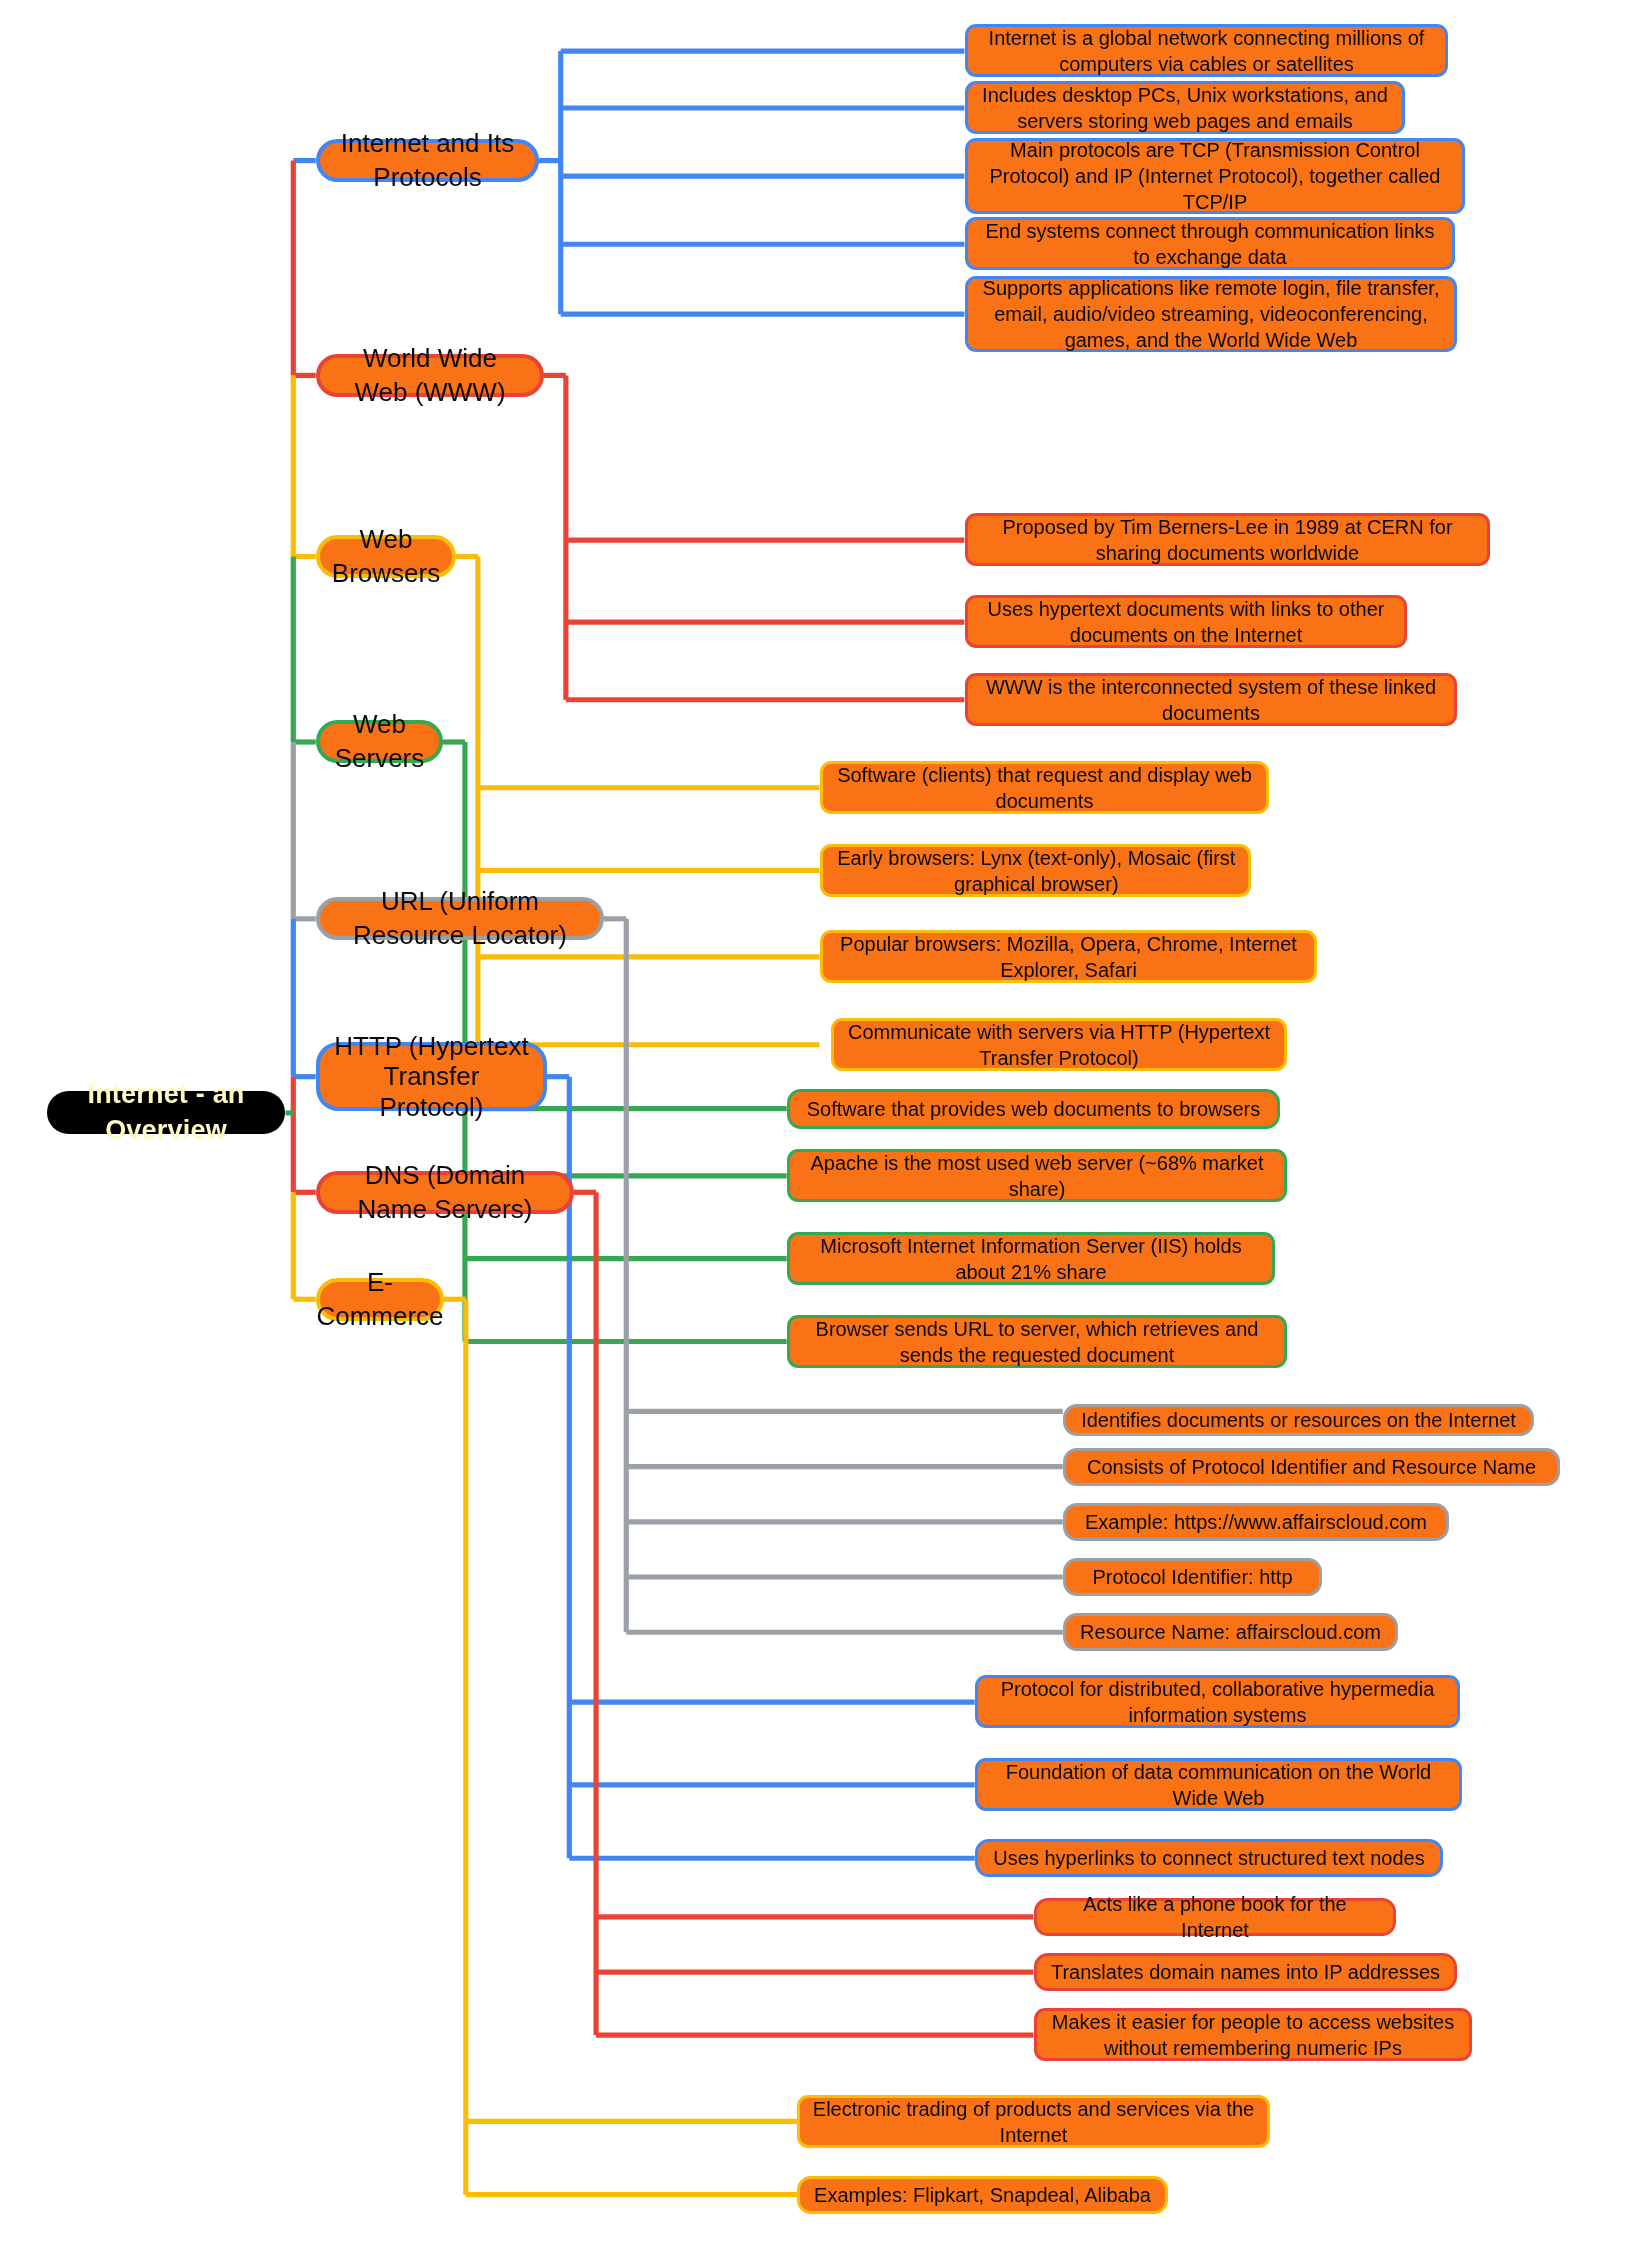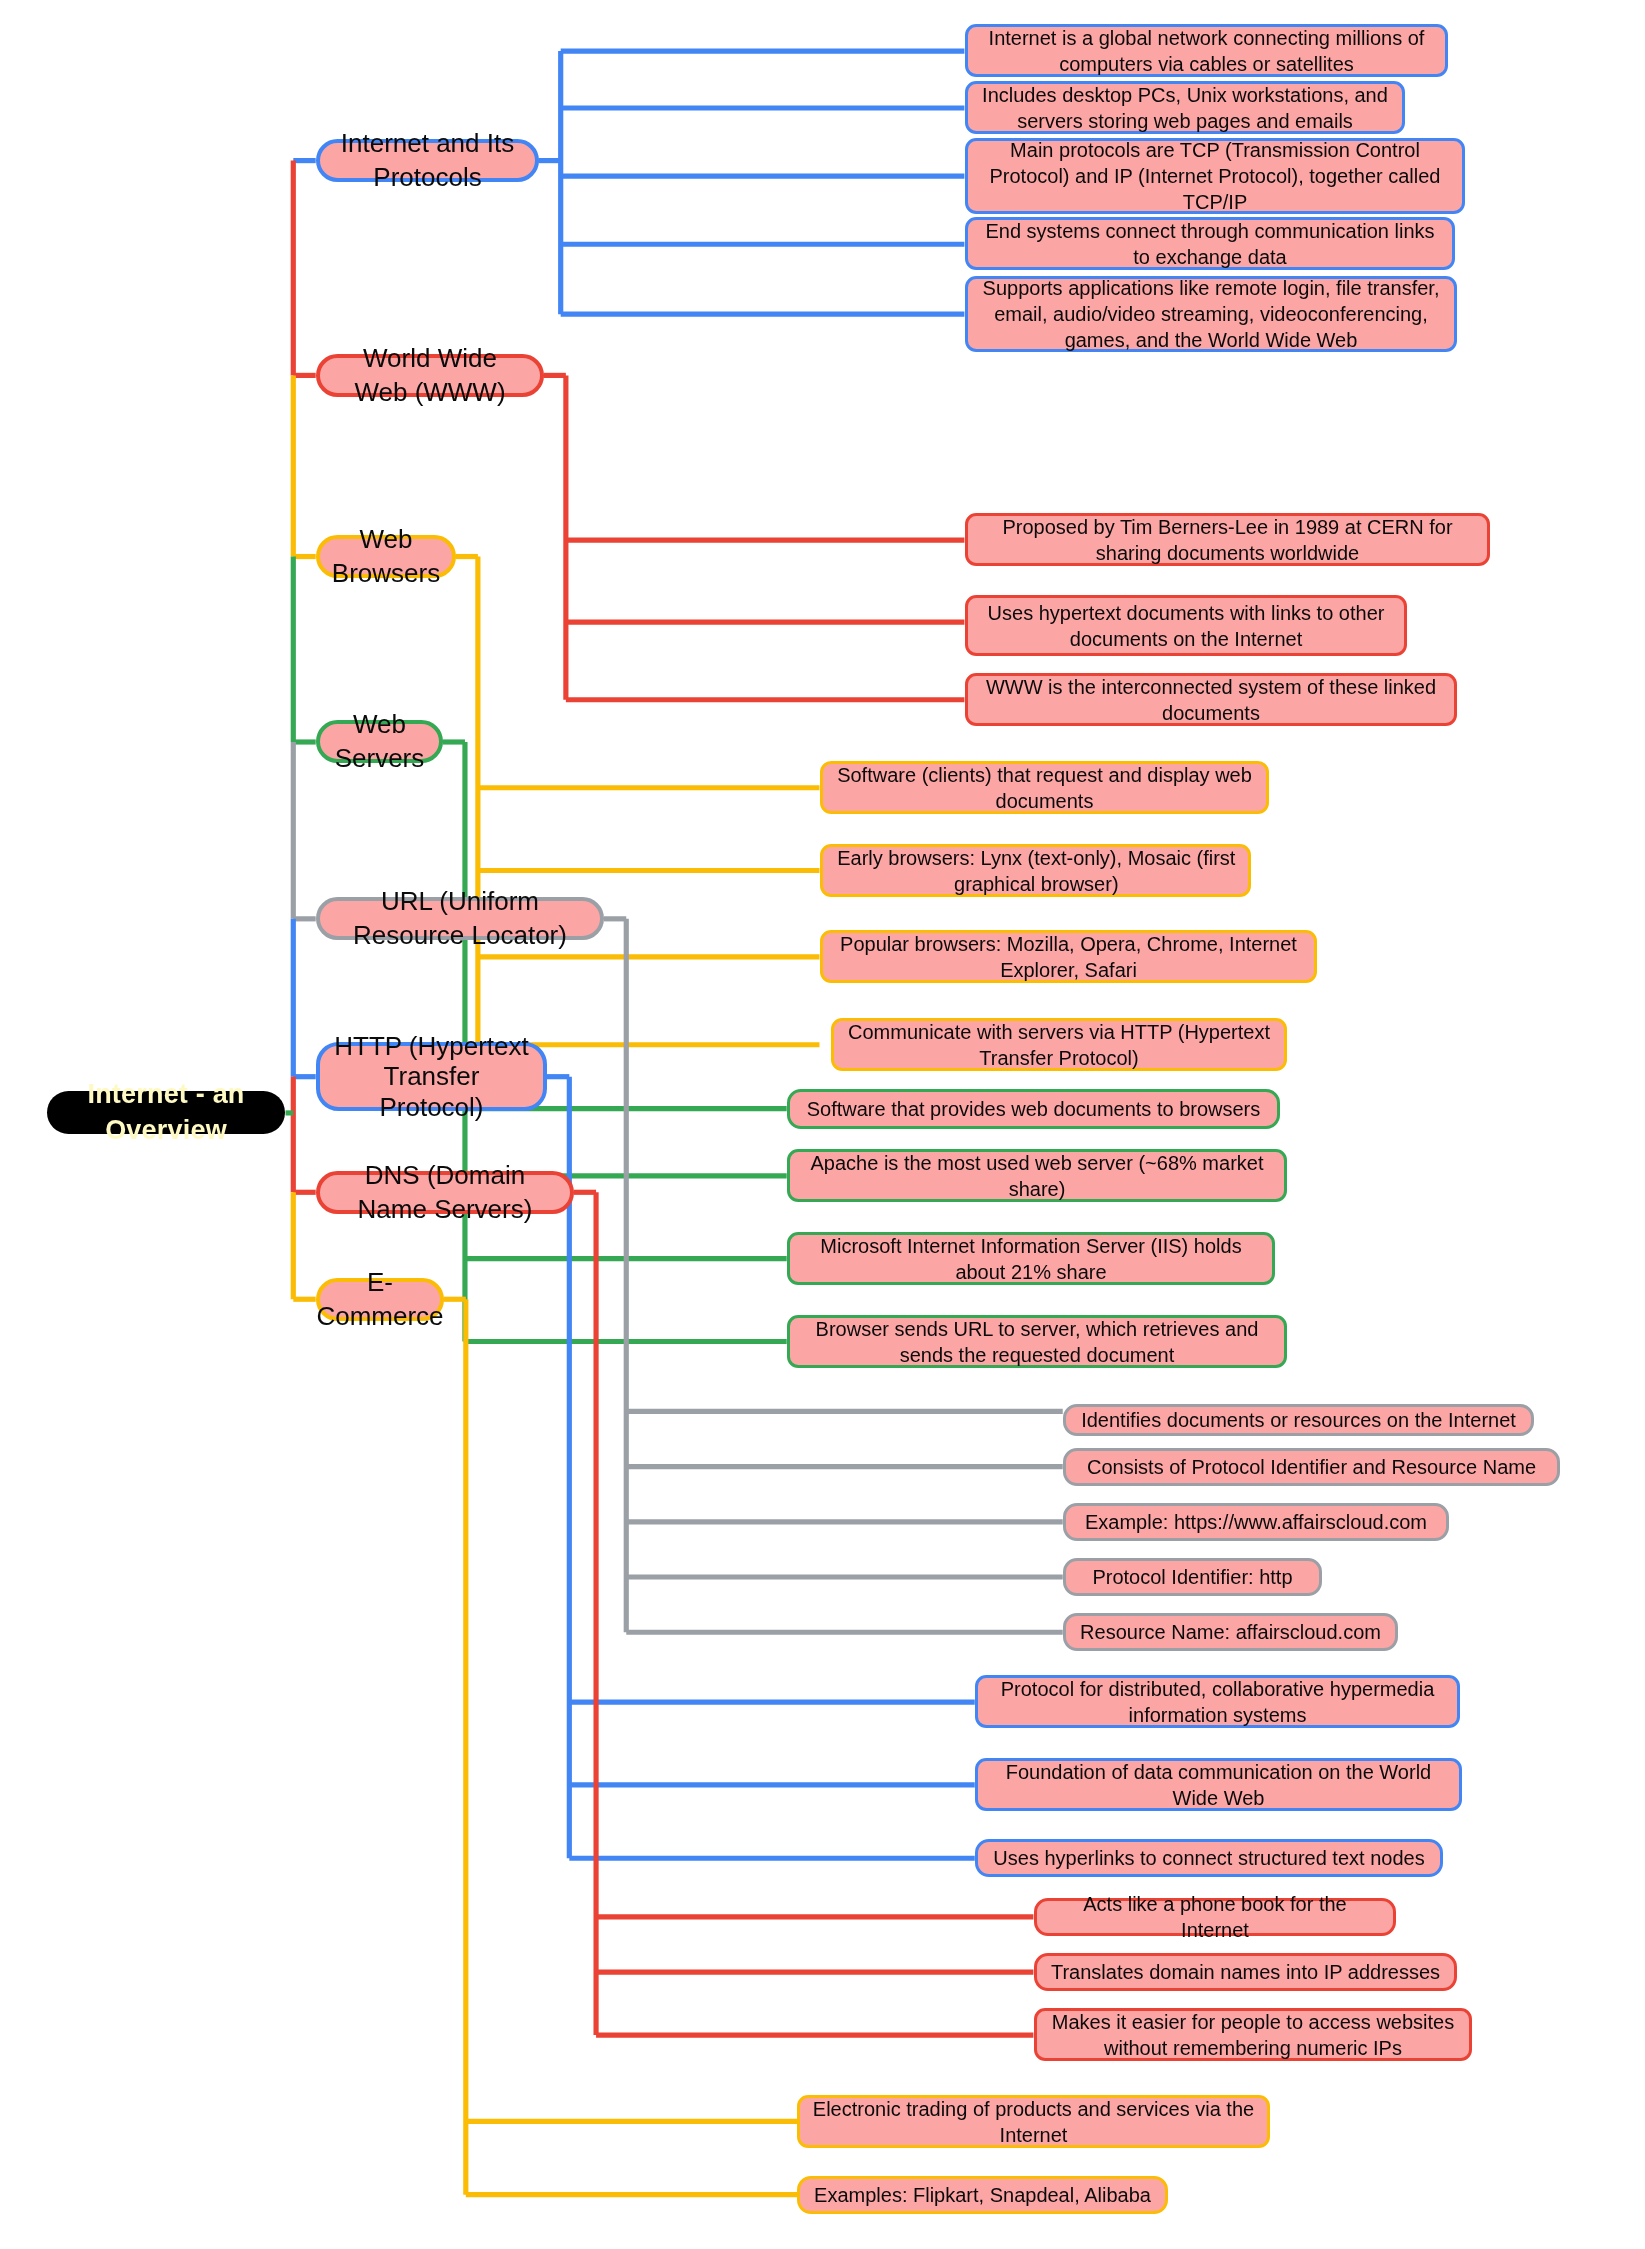--- a/index.html
+++ b/index.html
@@ -8,21 +8,21 @@
     width:1645px;height:2250px;position:relative;overflow:hidden;
     -webkit-font-smoothing:antialiased;
   }
   #stage{position:absolute;left:0;top:0;width:1645px;height:2250px;}
   
   #wires{position:absolute;left:0;top:0;width:1645px;height:2250px;pointer-events:none;}
 
   .node{
     position:absolute;
     box-sizing:border-box;
-    background:#fca5a5;
+    background:#f97316;
     border-style:solid;
     border-width:4.3px;
     border-radius:12px;
     display:flex;align-items:center;justify-content:center;
     text-align:center;
     color:#0b0b0b;
     line-height:1.30;
     padding:5.2px 10.4px;
   }
   .root{
@@ -131,21 +131,21 @@
 
   <div id="nodes">
       <div class="node branch" style="left: 316px; top: 139px; width: 223px; height: 43px; border-color: rgb(66, 133, 244);">Internet and Its Protocols</div>
       <div class="node leaf" style="left: 965px; top: 24px; width: 483px; height: 53px; border-color: rgb(66, 133, 244);">Internet is a global network connecting millions of computers via cables or satellites</div>
       <div class="node leaf" style="left: 965px; top: 81px; width: 440px; height: 53px; border-color: rgb(66, 133, 244);">Includes desktop PCs, Unix workstations, and servers storing web pages and emails</div>
       <div class="node leaf" style="left: 965px; top: 138px; width: 500px; height: 76px; border-color: rgb(66, 133, 244);">Main protocols are TCP (Transmission Control Protocol) and IP (Internet Protocol), together called TCP/IP</div>
       <div class="node leaf" style="left: 965px; top: 217px; width: 490px; height: 53px; border-color: rgb(66, 133, 244);">End systems connect through communication links to exchange data</div>
       <div class="node leaf" style="left: 965px; top: 276px; width: 492px; height: 76px; border-color: rgb(66, 133, 244);">Supports applications like remote login, file transfer, email, audio/video streaming, videoconferencing, games, and the World Wide Web</div>
       <div class="node branch" style="left: 316px; top: 354px; width: 228px; height: 43px; border-color: rgb(234, 67, 53);">World Wide Web (WWW)</div>
       <div class="node leaf" style="left: 965px; top: 513px; width: 525px; height: 53px; border-color: rgb(234, 67, 53);">Proposed by Tim Berners-Lee in 1989 at CERN for sharing documents worldwide</div>
-      <div class="node leaf" style="left: 965px; top: 595px; width: 442px; height: 61px; border-color: rgb(234, 67, 53);">Uses hypertext documents with links to other documents on the Internet</div>
+      <div class="node leaf" style="left: 965px; top: 595px; width: 442px; height: 53px; border-color: rgb(234, 67, 53);">Uses hypertext documents with links to other documents on the Internet</div>
       <div class="node leaf" style="left: 965px; top: 673px; width: 492px; height: 53px; border-color: rgb(234, 67, 53);">WWW is the interconnected system of these linked documents</div>
       <div class="node branch" style="left: 316px; top: 535px; width: 140px; height: 43px; border-color: rgb(251, 188, 5);">Web Browsers</div>
       <div class="node leaf" style="left: 820px; top: 761px; width: 449px; height: 53px; border-color: rgb(251, 188, 5); text-align: center;">Software (clients) that request and display web documents</div>
       <div class="node leaf" style="left: 820px; top: 844px; width: 431px; height: 53px; border-color: rgb(251, 188, 5); padding-left: 12px;">Early browsers: Lynx (text-only), Mosaic (first graphical browser)</div>
       <div class="node leaf" style="left: 820px; top: 930px; width: 497px; height: 53px; border-color: rgb(251, 188, 5);">Popular browsers: Mozilla, Opera, Chrome, Internet Explorer, Safari</div>
       <div class="node leaf" style="left: 820px; top: 1018px; width: 456px; height: 53px; border-color: rgb(251, 188, 5); margin-left: 11px;">Communicate with servers via HTTP (Hypertext Transfer Protocol)</div>
       <div class="node branch" style="left: 316px; top: 720px; width: 127px; height: 43px; border-color: rgb(52, 168, 83);">Web Servers</div>
       <div class="node leaf one-line" style="left: 787px; top: 1089px; width: 493px; height: 40px; border-color: rgb(52, 168, 83);">Software that provides web documents to browsers</div>
       <div class="node leaf" style="left: 787px; top: 1149px; width: 500px; height: 53px; border-color: rgb(52, 168, 83);">Apache is the most used web server (~68% market share)</div>
       <div class="node leaf" style="left: 787px; top: 1232px; width: 488px; height: 53px; border-color: rgb(52, 168, 83);">Microsoft Internet Information Server (IIS) holds about 21% share</div>

